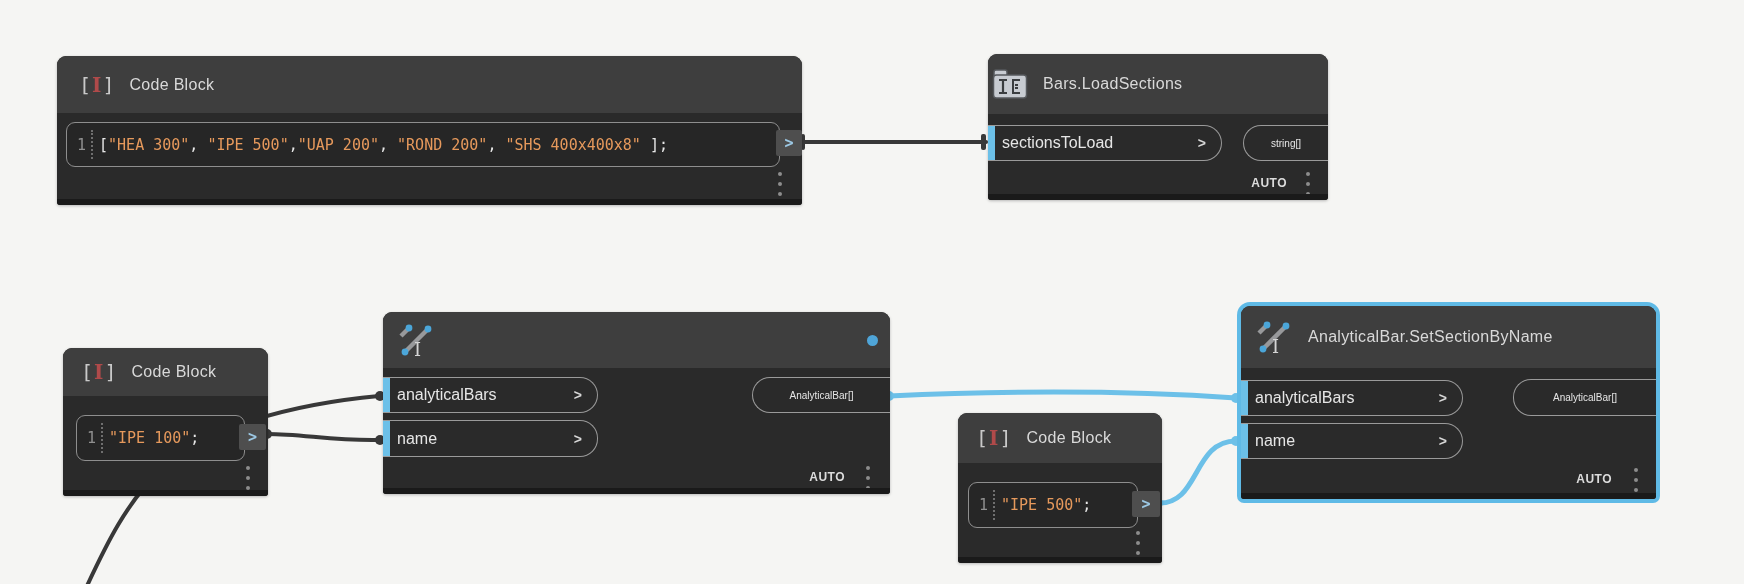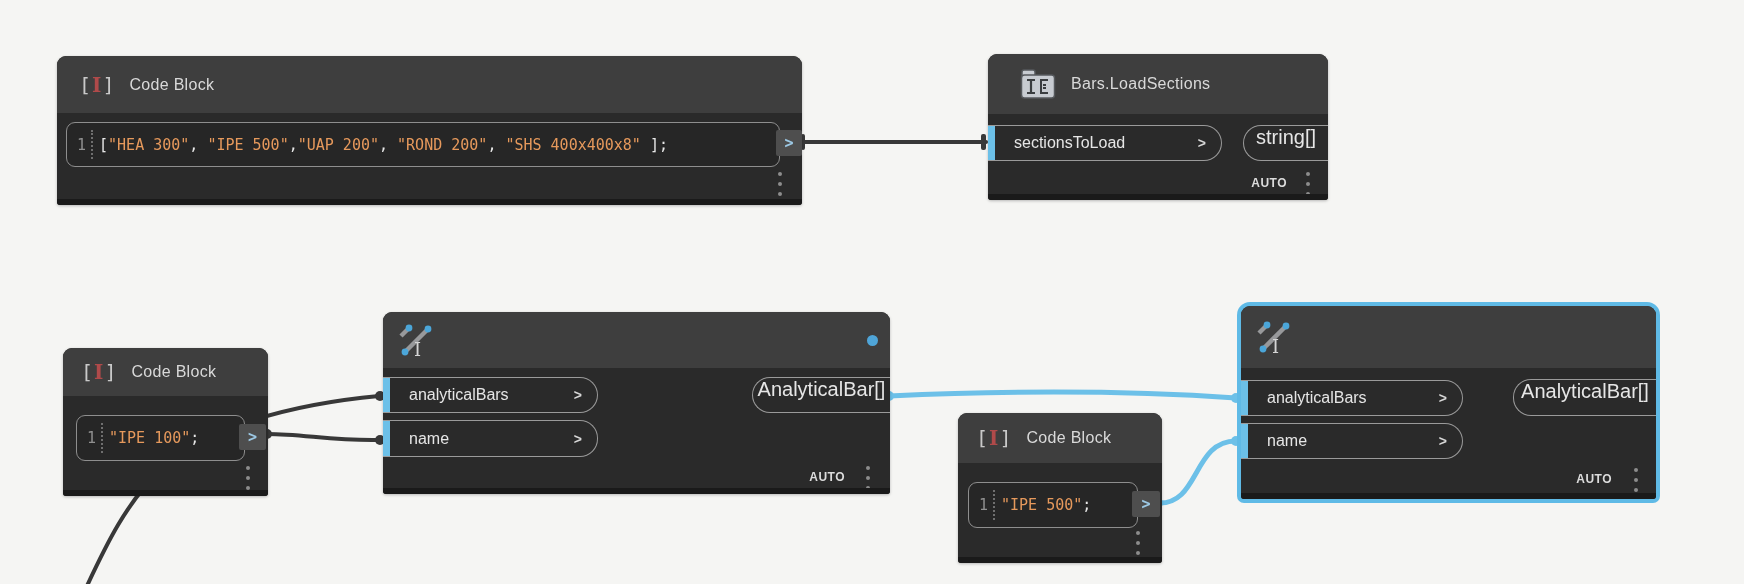--- a/index.html
+++ b/index.html
@@ -55,28 +55,28 @@
   .outbtn{
     position:absolute;background:#4E4E4E;color:#9CC8E4;border-radius:2px;
     display:flex;align-items:center;justify-content:center;
     font-size:15px;font-weight:bold;font-family:"DejaVu Sans Mono",monospace;
   }
 
   
   .inport{
     position:absolute;border:1.5px solid #9A9A9A;border-left:none;
     border-radius:0 18px 18px 0;display:flex;align-items:center;
-    color:#E6E6E6;font-size:16px;padding-left:26px;box-sizing:border-box;
+    color:#E6E6E6;font-size:16px;padding-left:14px;box-sizing:border-box;
   }
   .inport .chev{position:absolute;right:15px;color:#D8D8D8;font-size:14px;font-weight:bold;}
   .portbar{position:absolute;left:0;top:0;bottom:0;width:7px;background:#6CC0E8;}
   .outport{
     position:absolute;border:1.5px solid #9A9A9A;border-right:none;
-    border-radius:18px 0 0 18px;display:flex;align-items:flex-start;justify-content:center;
-    color:#E6E6E6;font-size:20px;box-sizing:border-box;
+    border-radius:18px 0 0 18px;display:flex;align-items:center;justify-content:center;
+    color:#E6E6E6;font-size:10px;box-sizing:border-box;
   }
 
   
   .lacing{position:absolute;color:#DCDCDC;font-size:12px;font-weight:bold;letter-spacing:.5px;}
   .dots{position:absolute;display:flex;flex-direction:column;gap:6px;align-items:center;}
   .dots i{width:4px;height:4px;border-radius:50%;background:#8D8D8D;}
 
   .previewdot{position:absolute;width:11px;height:11px;border-radius:50%;background:#4FA5D8;}
 </style>
 </head>
@@ -115,21 +115,21 @@
   <div class="outbtn" style="left:719px;top:74px;width:26px;height:26px;">&gt;</div>
   <div class="dots" style="left:721px;top:116px;">
       <i></i>
       <i></i>
       <i></i>
     </div>
   <div class="nfooter"></div>
 </div>
 
 <div class="node" style="left:988px;top:54px;width:340px;height:146px;">
-  <div class="nheader" style="height:60px;padding-left:32px;">
+  <div class="nheader" style="height:60px;padding-left:4px;">
     <svg width="36" height="32" viewBox="0 0 36 32">
       <path d="M2 8 L2 4 Q2 2 4 2 L13 2 Q15 2 15 4 L15 8 Z" fill="#C7CBD1" stroke="#55585C" stroke-width="1.5"></path>
       <rect x="1.5" y="7" width="33" height="23" rx="3" fill="#C7CBD1" stroke="#55585C" stroke-width="1.5"></rect>
       <g stroke="#3A3D40" stroke-width="2.2" fill="none">
         <path d="M7 12 L15 12 M11 12 L11 25 M7 25 L15 25"></path>
         <path d="M28 12 L21 12 L21 25 L28 25 M23 17 L26 17 M23 20 L26 20" stroke-width="2"></path>
       </g>
     </svg>
     <span class="ntitle">Bars.LoadSections</span>
   </div>
@@ -221,20 +221,21 @@
 <div class="node selected" style="left:1241px;top:306px;width:415px;height:193px;">
   <div class="nheader" style="height:62px;padding-left:14px;">
     <svg width="38" height="38" viewBox="0 0 38 38">
       <line x1="4" y1="15" x2="13" y2="6" stroke="#98999B" stroke-width="4.5"></line>
       <line x1="8" y1="31" x2="31" y2="8" stroke="#98999B" stroke-width="4.5"></line>
       <circle cx="12" cy="7" r="3.4" fill="#4BA6D9"></circle>
       <circle cx="8" cy="31" r="3.4" fill="#4BA6D9"></circle>
       <circle cx="31" cy="8" r="3.4" fill="#4BA6D9"></circle>
       <text x="17" y="35" font-family="DejaVu Serif, serif" font-size="18" fill="#D5D5D5">I</text>
     </svg>
+    <span class="ntitle">AnalyticalBar.SetSectionByName</span>
   </div>
   <div class="inport" style="left:0;top:74px;width:222px;height:36px;">
     <div class="portbar"></div>
     <span>analyticalBars</span>
     <span class="chev">&gt;</span>
   </div>
   <div class="inport" style="left:0;top:117px;width:222px;height:36px;">
     <div class="portbar"></div>
     <span>name</span>
     <span class="chev">&gt;</span>

